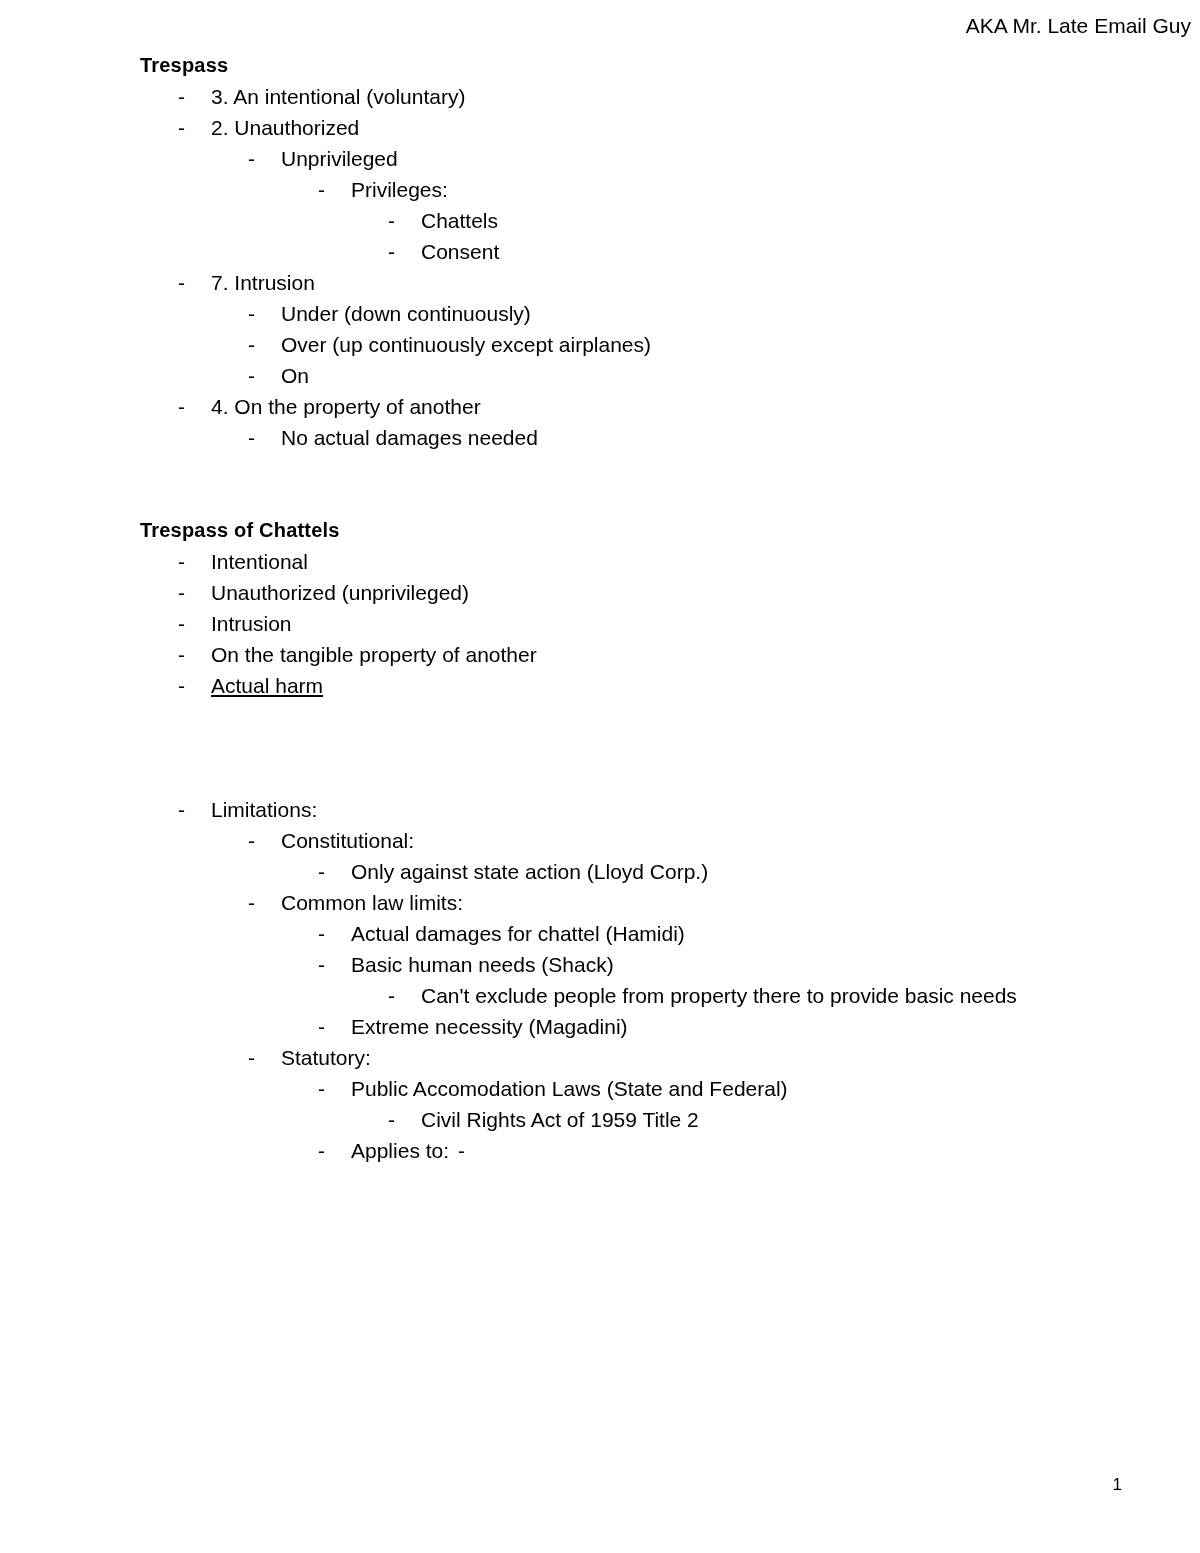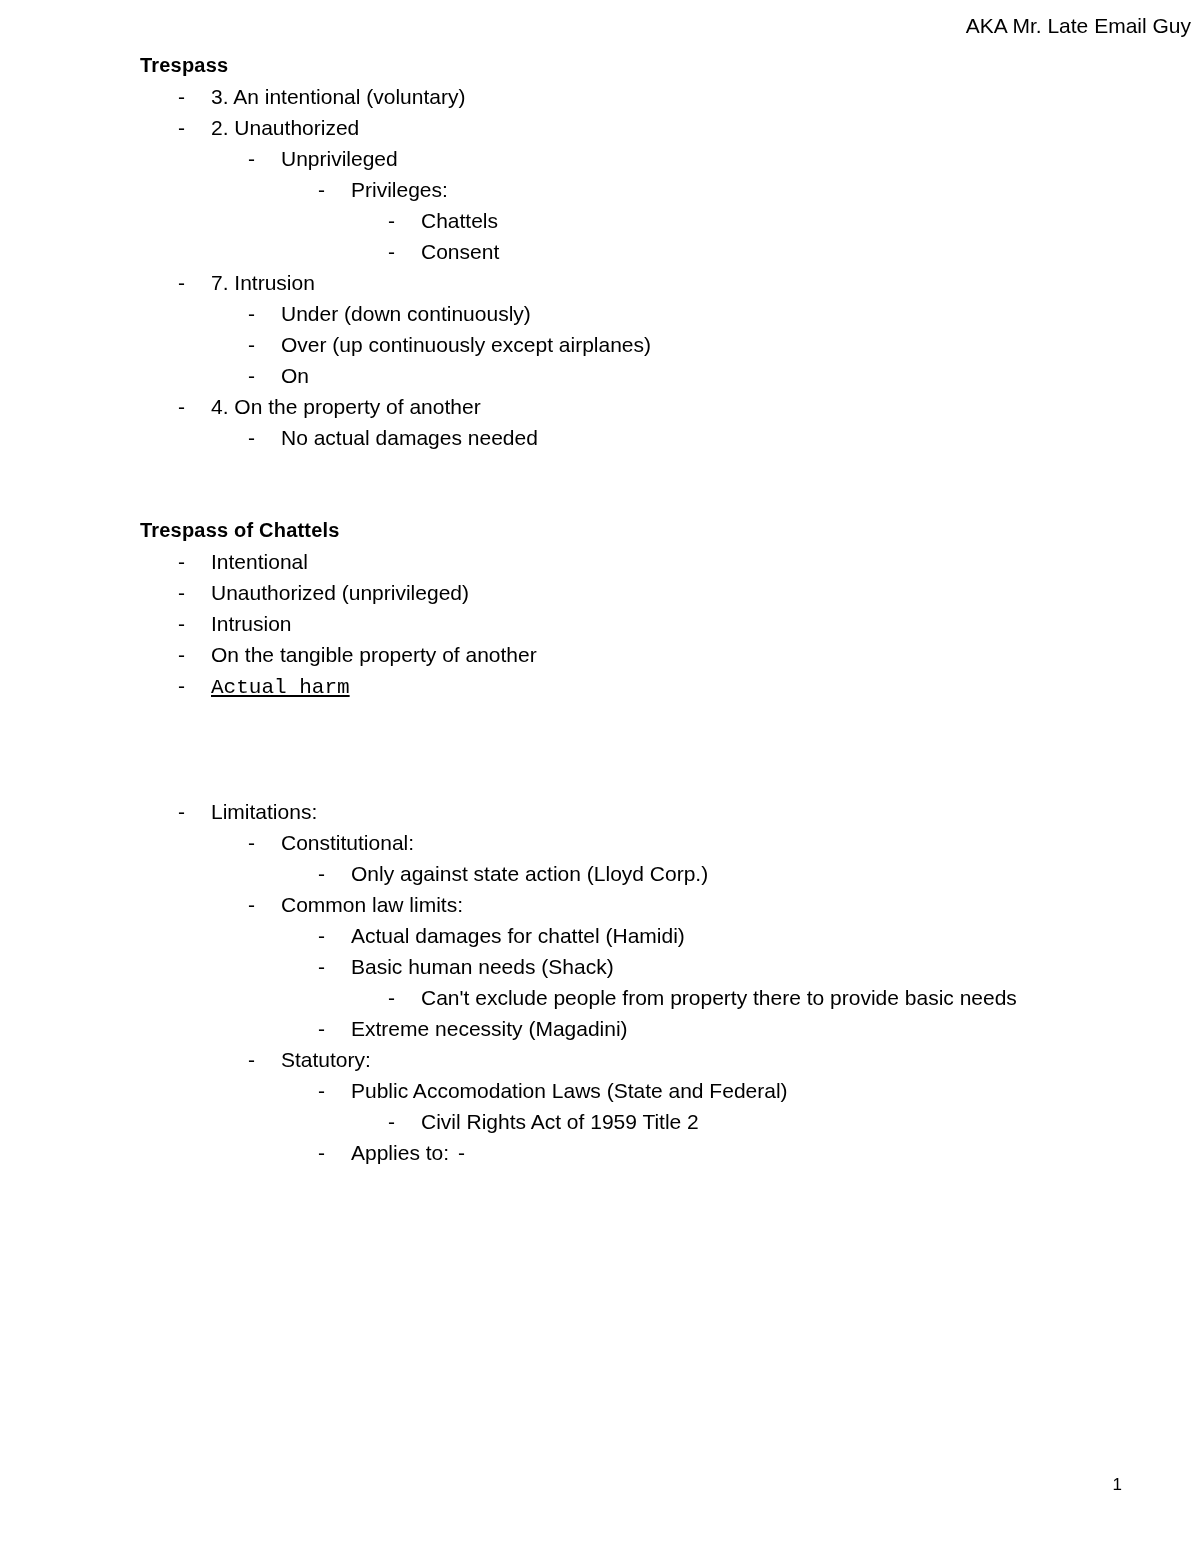--- a/index.html
+++ b/index.html
@@ -78,21 +78,20 @@
     font-size: 21px;
     line-height: 31px;
     text-align: left;
   }
   li.item > .txt {
     display: block;
   }
   li.item > .txt.underline {
     display: inline;
     text-decoration: underline;
-    font-family: Liberation Mono, monospace;
   }
   .spacer-2 { height: 62px; }
   .spacer-3 { height: 93px; }
 
   .page-number {
     position: absolute;
     right: 78px;
     bottom: 58px;
     font-size: 17px;
     line-height: 20px;

